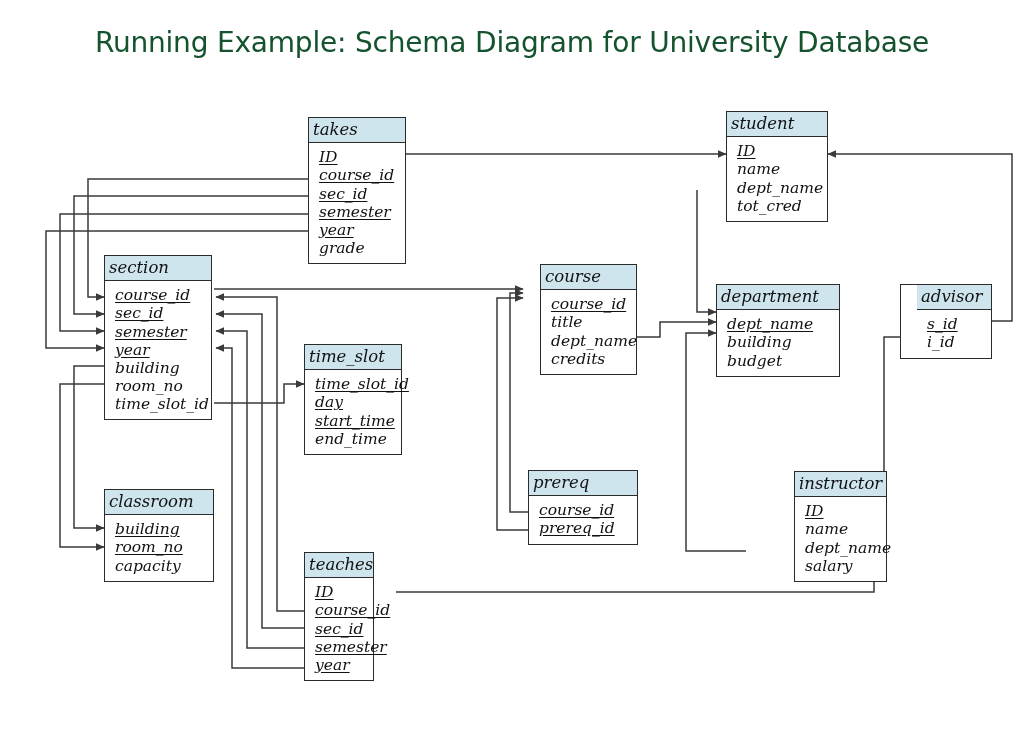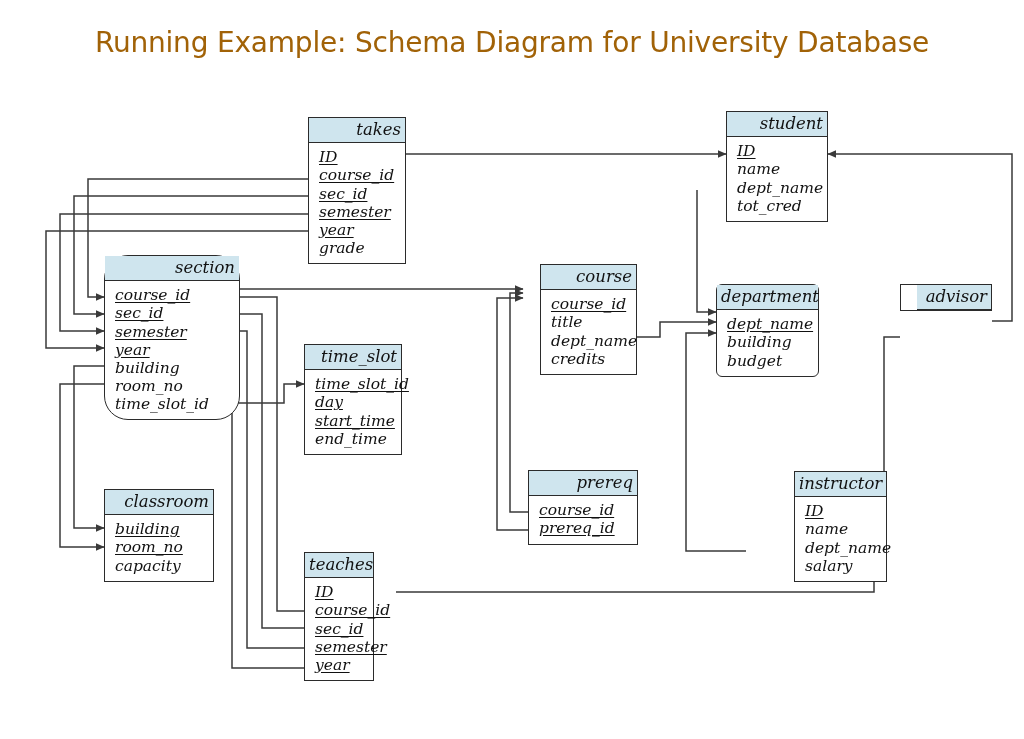--- a/index.html
+++ b/index.html
@@ -1,31 +1,31 @@
 <!DOCTYPE html>
 <html><head>
 <meta charset="utf-8">
 <style>
   html,body{margin:0;padding:0;background:#ffffff;}
   body{width:1024px;height:739px;font-family:"Liberation Sans",sans-serif;overflow:hidden;position:relative;}
   #stage{position:relative;width:1024px;height:739px;}
   #page-title{
     position:absolute;left:0;top:26px;width:1024px;text-align:center;
-    font-family:"DejaVu Sans",sans-serif;font-size:28px;font-weight:400;color:#a16207;
+    font-family:"DejaVu Sans",sans-serif;font-size:28px;font-weight:400;color:#14532d;
     letter-spacing:-0.2px;white-space:nowrap;
   }
   svg#wires{position:absolute;left:0;top:0;width:1024px;height:739px;}
   .tbl{
     position:absolute;box-sizing:border-box;
     border:1.4px solid #2b2b2b;background:#ffffff;
     font-family:"DejaVu Serif",serif;
   }
   .tbl .hdr{
     background:#cfe5ee;border-bottom:1.4px solid #2b2b2b;
-    text-align:right;font-style:italic;font-size:16.5px;color:#111;
+    text-align:left;font-style:italic;font-size:16.5px;color:#111;
     padding:3px 4px 4px 4px;line-height:1.05;
   }
   .tbl .body{padding:5px 0 6px 0;}
   .tbl .fld{
     font-style:italic;font-size:15.5px;color:#111;line-height:1.17;
     padding:0 6px 0 10px;white-space:nowrap;
   }
   .tbl .fld span.u{text-decoration:underline;text-underline-offset:1.5px;}
 </style>
 </head>
@@ -94,21 +94,21 @@
   <div class="tbl" style="left:726px;top:111px;width:102px;">
     <div class="hdr">student</div>
     <div class="body">
         <div class="fld"><span class="u">ID</span></div>
         <div class="fld"><span>name</span></div>
         <div class="fld"><span>dept_name</span></div>
         <div class="fld"><span>tot_cred</span></div>
       </div>
   </div>
 
-  <div class="tbl" style="left:104px;top:255px;width:136px;border-radius:24px;">
+  <div class="tbl" style="left:104px;top:255px;width:108px;">
     <div class="hdr">section</div>
     <div class="body">
         <div class="fld"><span class="u">course_id</span></div>
         <div class="fld"><span class="u">sec_id</span></div>
         <div class="fld"><span class="u">semester</span></div>
         <div class="fld"><span class="u">year</span></div>
         <div class="fld"><span>building</span></div>
         <div class="fld"><span>room_no</span></div>
         <div class="fld"><span>time_slot_id</span></div>
       </div>
@@ -117,31 +117,35 @@
   <div class="tbl" style="left:540px;top:256px;width:97px;margin-top:8px;">
     <div class="hdr">course</div>
     <div class="body">
         <div class="fld"><span class="u">course_id</span></div>
         <div class="fld"><span>title</span></div>
         <div class="fld"><span>dept_name</span></div>
         <div class="fld"><span>credits</span></div>
       </div>
   </div>
 
-  <div class="tbl" style="left:716px;top:284px;width:103px;border-radius:6px;">
+  <div class="tbl" style="left:716px;top:284px;width:124px;">
     <div class="hdr">department</div>
     <div class="body">
         <div class="fld"><span class="u">dept_name</span></div>
         <div class="fld"><span>building</span></div>
         <div class="fld"><span>budget</span></div>
       </div>
   </div>
 
   <div class="tbl" style="left:900px;top:284px;width:92px;padding-left:16px;">
     <div class="hdr">advisor</div>
+    <div class="body">
+        <div class="fld"><span class="u">s_id</span></div>
+        <div class="fld"><span>i_id</span></div>
+      </div>
   </div>
 
   <div class="tbl" style="left:304px;top:344px;width:98px;">
     <div class="hdr">time_slot</div>
     <div class="body">
         <div class="fld"><span class="u">time_slot_id</span></div>
         <div class="fld"><span class="u">day</span></div>
         <div class="fld"><span class="u">start_time</span></div>
         <div class="fld"><span>end_time</span></div>
       </div>

